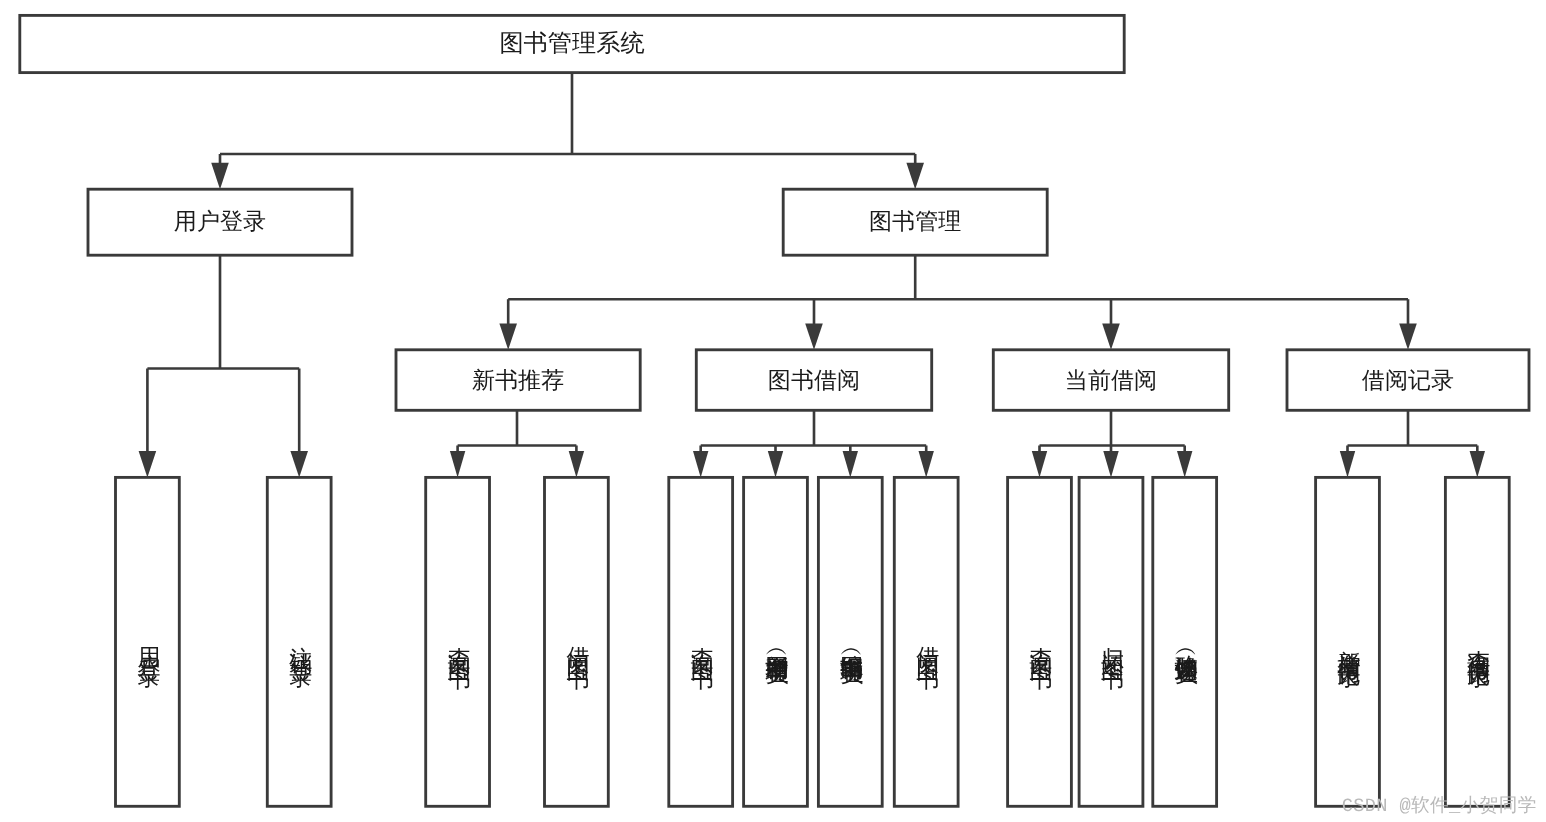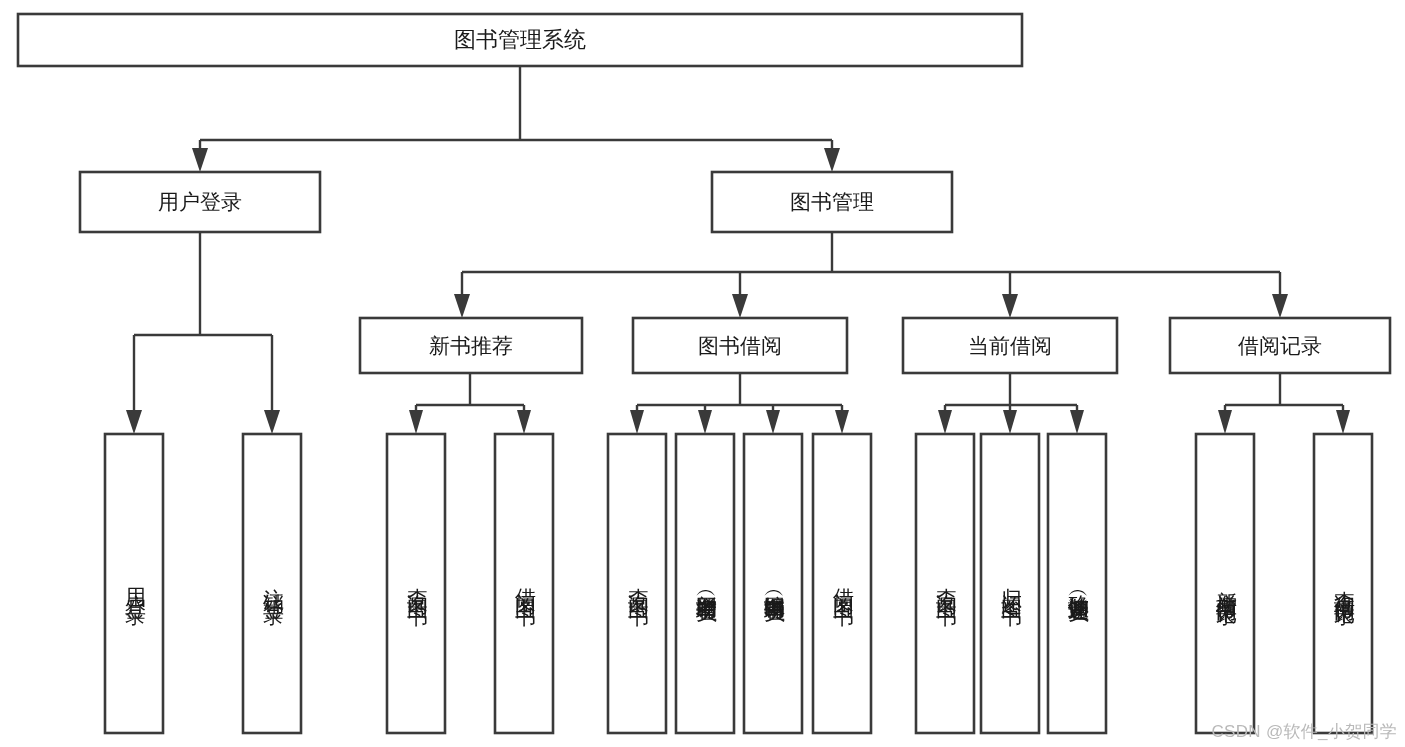--- a/index.html
+++ b/index.html
@@ -61,21 +61,21 @@
     font-family: "Liberation Sans", "DejaVu Sans", sans-serif;
     font-size: 21px;
     fill: #1a1a1a;
     text-anchor: middle;
     dominant-baseline: middle;
   }
   .watermark-text {
     position: absolute;
     right: 8px;
     bottom: 4px;
-    font-family: Liberation Sans, sans-serif;
+    font-family: Liberation Mono, monospace;
     font-size: 17px;
     color: #b9b9b9;
     white-space: nowrap;
     letter-spacing: 0.3px;
   }
 </style>
 </head>
 <body>
 
 <div id="diagram-root">

